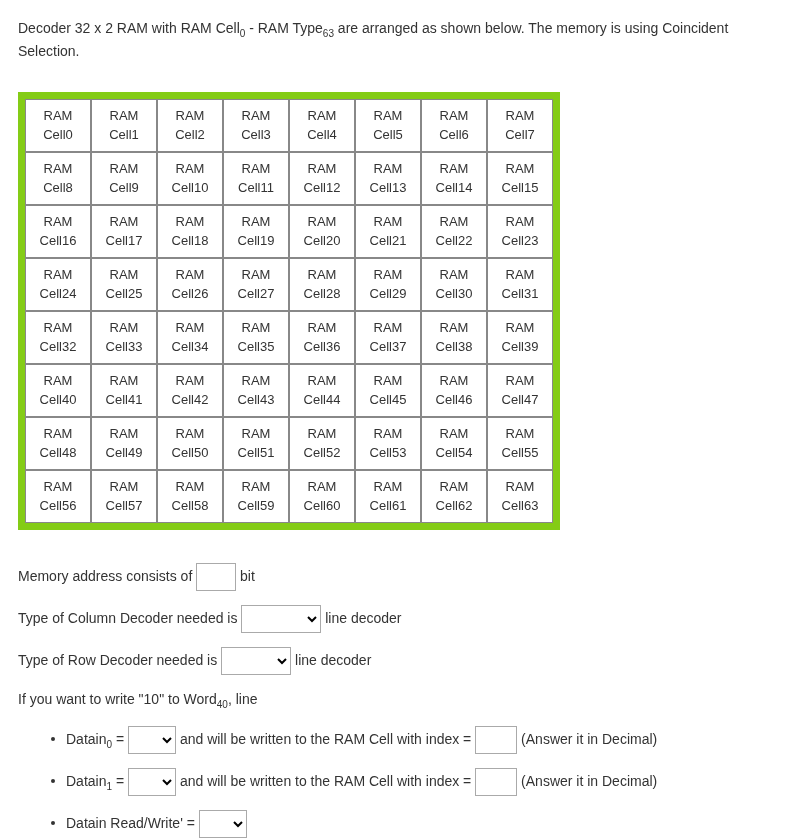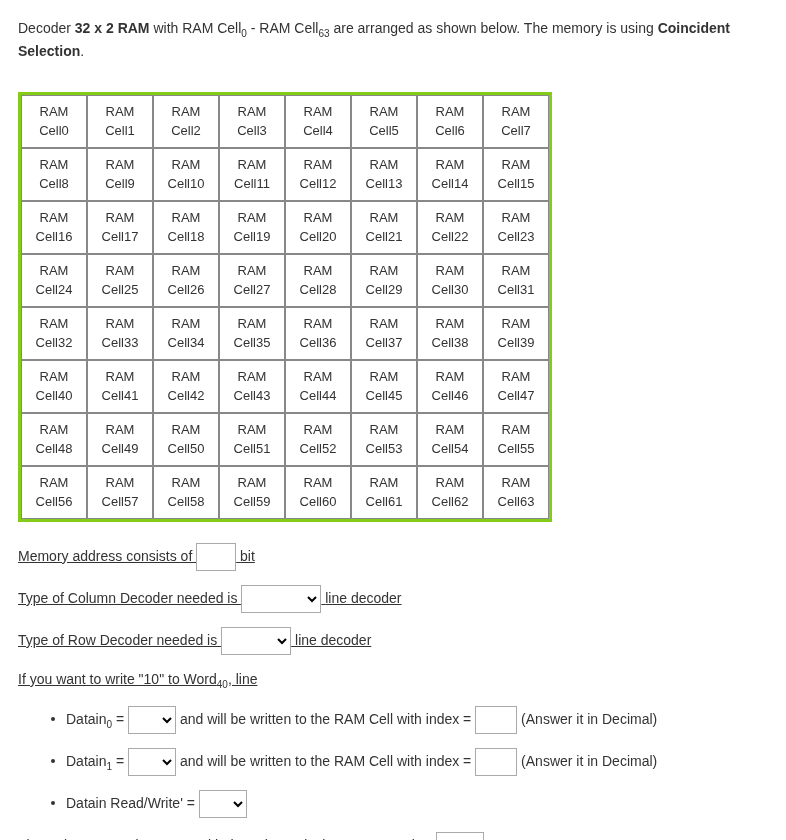--- a/index.html
+++ b/index.html
@@ -6,38 +6,38 @@
     font-family: Arial, Helvetica, sans-serif;
     font-size: 14px;
     color: #333;
     margin: 0;
     padding: 18px;
     width: 786px;
     box-sizing: border-box;
     line-height: 1.5;
   }
   .intro { margin-bottom: 30px; }
-  .intro b { font-weight: bold; margin-top: 39px; }
+  .intro b { font-weight: normal; margin-top: 39px; }
   sub { font-size: 10px; vertical-align: sub; }
   table.ram {
     border-collapse: separate;
     border-spacing: 0;
-    margin-bottom: 21px;
-    border: 3px solid #84cc16;
+    margin-bottom: 33px;
+    border: 7px solid #84cc16;
   }
   table.ram td {
     border: 1px solid #888;
     text-align: center;
     width: 60px;
     padding: 6px 2px;
     font-size: 13px;
   }
   .cell-top { display:block; }
   .cell-bot { display:block; }
-  .row { margin: 14px 0; text-decoration: underline; }
+  .row { margin: 14px 0; }
   input.blank {
     border: 1px solid #aaa;
     height: 24px;
     font-size: 14px;
     text-align: center;
     vertical-align: middle;
   }
   select.blank {
     border: 1px solid #aaa;
     height: 28px;
@@ -45,21 +45,21 @@
     vertical-align: middle;
     background: #fff;
   }
   ul { padding-left: 32px; margin: 10px 0; }
   li { margin: 14px 16px; }
 </style>
 </head>
 <body>
 
 <div class="intro">
-  <span>Decoder </span><b>32 x 2 RAM</b><span> with RAM Cell</span><sub>0</sub><span> - RAM Cell</span><sub>63</sub><span> are arranged as shown below. The memory is using </span><b>Coincident Selection</b><span>.</span>
+  <span>Decoder </span><b>32 x 2 RAM</b><span> with RAM Cell</span><sub>0</sub><span> - RAM Type</span><sub>63</sub><span> are arranged as shown below. The memory is using </span><b>Coincident Selection</b><span>.</span>
 </div>
 
 <table class="ram">
   <tbody id="ram-body">
       <tr>
         <td>
           <span class="cell-top">RAM</span>
           <span class="cell-bot">Cell0</span>
         </td>
         <td>

